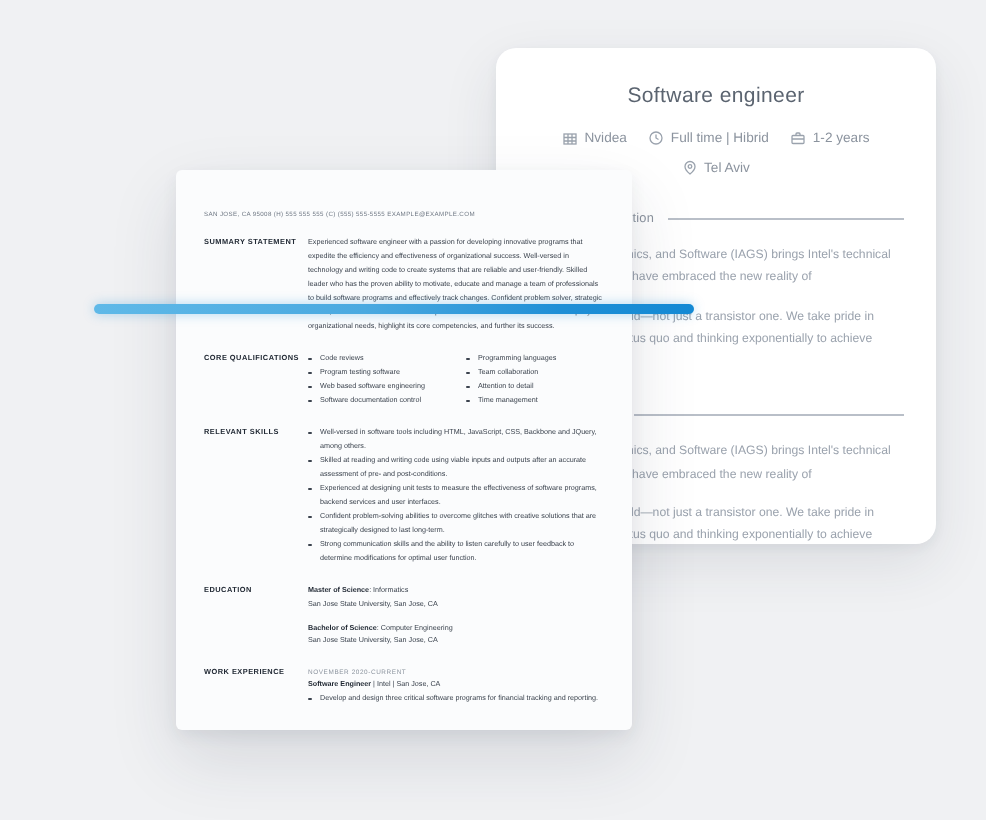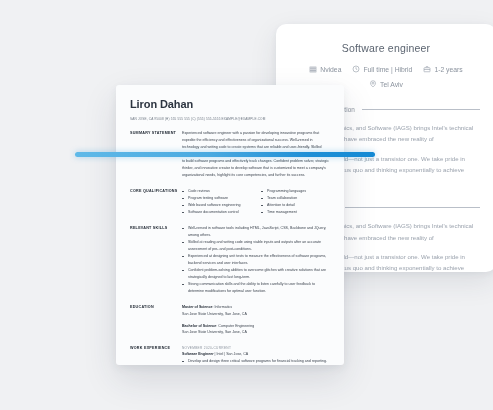--- a/index.html
+++ b/index.html
@@ -11,21 +11,20 @@
     height: 410px;
     background: #f0f1f3;
     font-family: "Liberation Sans", sans-serif;
     overflow: hidden;
     position: relative;
   }
 
   .stage {
     position: absolute;
     inset: 0;
-    margin-left: 28px;
   }
 
   
   .job-card {
     position: absolute;
     left: 248px;
     top: 24px;
     width: 220px;
     height: 248px;
     background: #ffffff;
@@ -272,21 +271,20 @@
         <span class="section-head-label">Job Description</span>
         <span class="section-rule"></span>
       </div>
       <p class="job-para">Architecture, Graphics, and Software (IAGS) brings Intel's technical strategy to life. We have embraced the new reality of</p>
       <p class="job-para">a software-first world—not just a transistor one. We take pride in challenging the status quo and thinking exponentially to achieve what's next.</p>
     </div>
   </div>
 
   <div class="resume-card">
 
-    <div class="resume-name">Liron Dahan</div>
 
     <div class="resume-contact">SAN JOSE, CA 95008 (H) 555 555 555 (C) (555) 555-5555 EXAMPLE@EXAMPLE.COM</div>
 
     <div class="rsec">
       <div class="rsec-label">SUMMARY STATEMENT</div>
       <div class="rsec-body">
         <p>Experienced software engineer with a passion for developing innovative programs that expedite the efficiency and effectiveness of organizational success. Well-versed in technology and writing code to create systems that are reliable and user-friendly. Skilled leader who has the proven ability to motivate, educate and manage a team of professionals to build software programs and effectively track changes. Confident problem solver, strategic thinker, and innovative creator to develop software that is customized to meet a company's organizational needs, highlight its core competencies, and further its success.</p>
       </div>
     </div>
 

